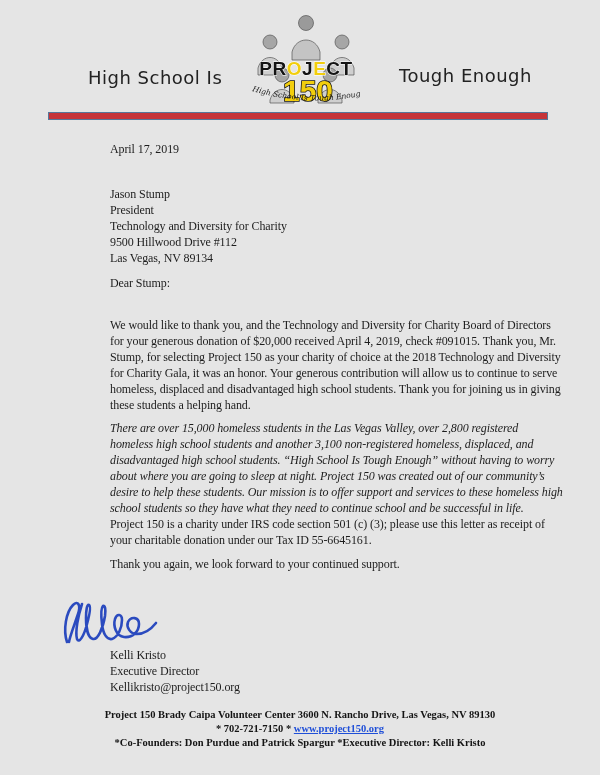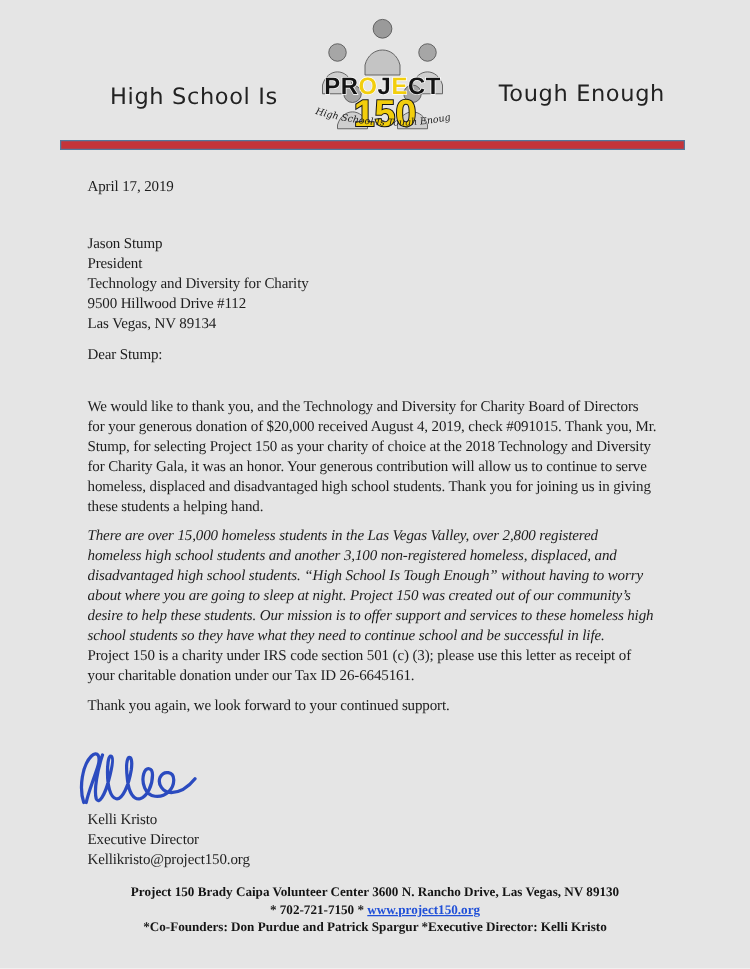--- a/index.html
+++ b/index.html
@@ -11,21 +11,21 @@
   .lh-right{position:absolute;left:399px;top:65px;font-family:"DejaVu Sans",sans-serif;
             font-size:18px;color:#222;letter-spacing:.5px;}
   .logo{position:absolute;left:246px;top:12px;width:120px;height:96px;}
   .logo-project{font-family:"Liberation Sans",sans-serif;font-weight:900;font-size:19px;
                 letter-spacing:.5px;text-anchor:middle;stroke:#ffffff;stroke-width:1;paint-order:stroke;}
   .logo-150{font-family:"Liberation Sans",sans-serif;font-weight:900;font-size:30px;
             text-anchor:middle;stroke:#141414;stroke-width:1.6;paint-order:stroke;}
   .logo-tagline{font-family:"DejaVu Serif",serif;font-style:italic;font-size:7.6px;fill:#1c1c1c;}
   .rule{position:absolute;left:48px;top:112px;width:498px;height:6px;border:1px solid #55779B;}
   
-  .txt{font-size:12px;line-height:16px;letter-spacing:-.1px;white-space:nowrap;}
+  .txt{font-size:12px;line-height:16px;letter-spacing:-.1px;white-space:nowrap;margin-left:40px;}
   .date{position:absolute;left:70px;top:141px;}
   .recipient{position:absolute;left:70px;top:186px;}
   .salutation{position:absolute;left:70px;top:275px;}
   .para{position:absolute;left:70px;}
   .p1{top:317px;} .p2{top:420px;font-style:italic;} .p3{top:516px;}
   .closing{position:absolute;left:70px;top:556px;text-align:center;}
   .signature{position:absolute;left:60px;top:596px;width:105px;height:52px;}
   .sig-block{position:absolute;left:70px;top:647px;}
   
   .footer{position:absolute;left:0;top:708px;width:600px;text-align:center;
@@ -71,37 +71,37 @@
       <div>President</div>
       <div>Technology and Diversity for Charity</div>
       <div>9500 Hillwood Drive #112</div>
       <div>Las Vegas, NV 89134</div>
     </div>
 
   <div class="salutation txt">Dear Stump:</div>
 
   <div class="para p1 txt">
       <div>We would like to thank you, and the Technology and Diversity for Charity Board of Directors</div>
-      <div>for your generous donation of $20,000 received August 4, 2019, check #091015. Thank you, Mr.</div>
+      <div>for your generous donation of $20,000 received April 4, 2019, check #091015. Thank you, Mr.</div>
       <div>Stump, for selecting Project 150 as your charity of choice at the 2018 Technology and Diversity</div>
       <div>for Charity Gala, it was an honor. Your generous contribution will allow us to continue to serve</div>
       <div>homeless, displaced and disadvantaged high school students. Thank you for joining us in giving</div>
       <div>these students a helping hand.</div>
     </div>
   <div class="para p2 txt">
       <div>There are over 15,000 homeless students in the Las Vegas Valley, over 2,800 registered</div>
       <div>homeless high school students and another 3,100 non-registered homeless, displaced, and</div>
       <div>disadvantaged high school students. “High School Is Tough Enough” without having to worry</div>
       <div>about where you are going to sleep at night. Project 150 was created out of our community’s</div>
       <div>desire to help these students. Our mission is to offer support and services to these homeless high</div>
       <div>school students so they have what they need to continue school and be successful in life.</div>
     </div>
   <div class="para p3 txt">
       <div>Project 150 is a charity under IRS code section 501 (c) (3); please use this letter as receipt of</div>
-      <div>your charitable donation under our Tax ID 26-6645161.</div>
+      <div>your charitable donation under our Tax ID 55-6645161.</div>
     </div>
 
   <div class="closing txt">Thank you again, we look forward to your continued support.</div>
 
   <svg class="signature" viewBox="0 0 105 52" xmlns="http://www.w3.org/2000/svg">
     <path d="M7 46 C3 34 6 16 13 9 C18 4 21 9 18 18 C14 30 10 40 9 46
              M22 8 C18 20 15 36 17 43 C19 48 24 40 27 28 C30 17 31 10 29 9
              C27 8 26 14 26 22 C26 32 28 42 33 43 C38 44 43 32 45 20
              C46 13 45 9 43 10 C41 12 41 20 42 28 C43 38 47 44 52 43
              C58 41 62 32 62 24 C62 18 57 17 55 23 C53 30 56 40 64 41

